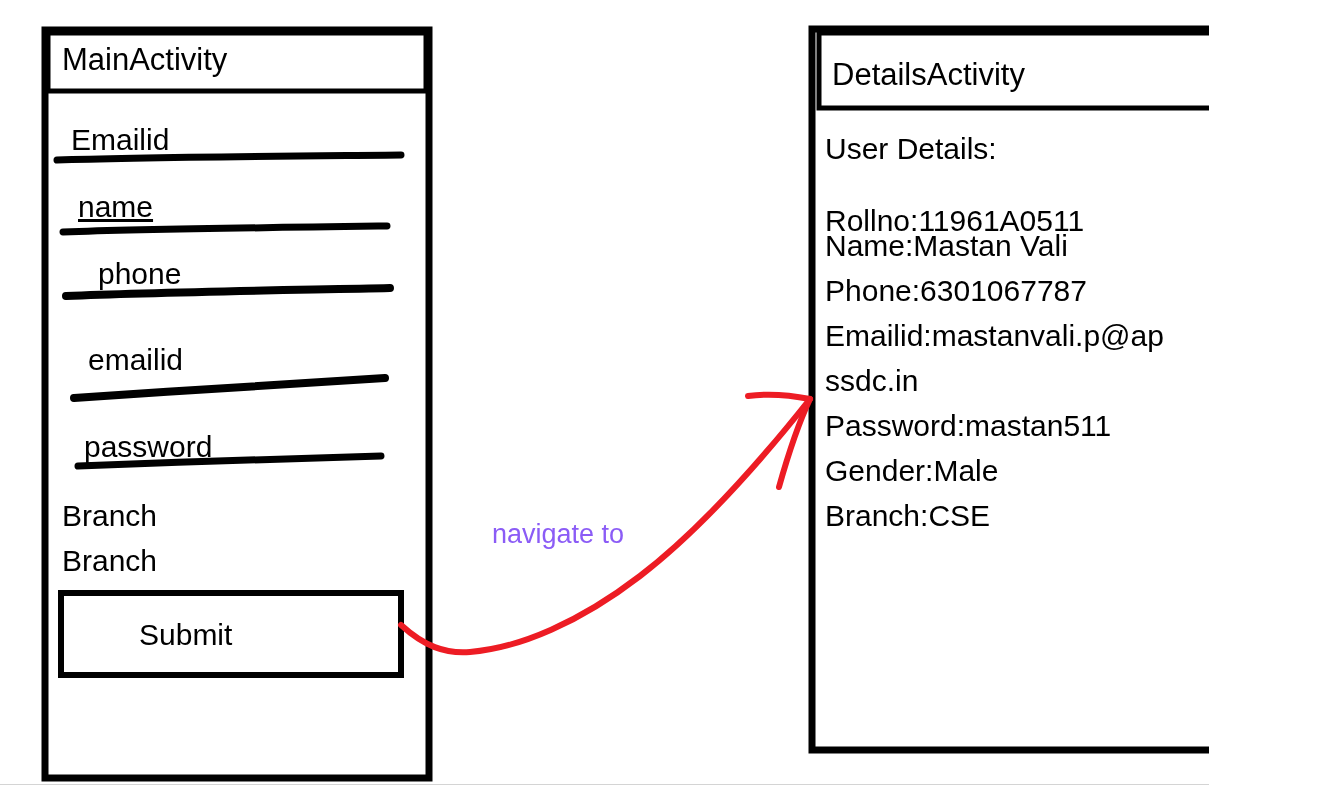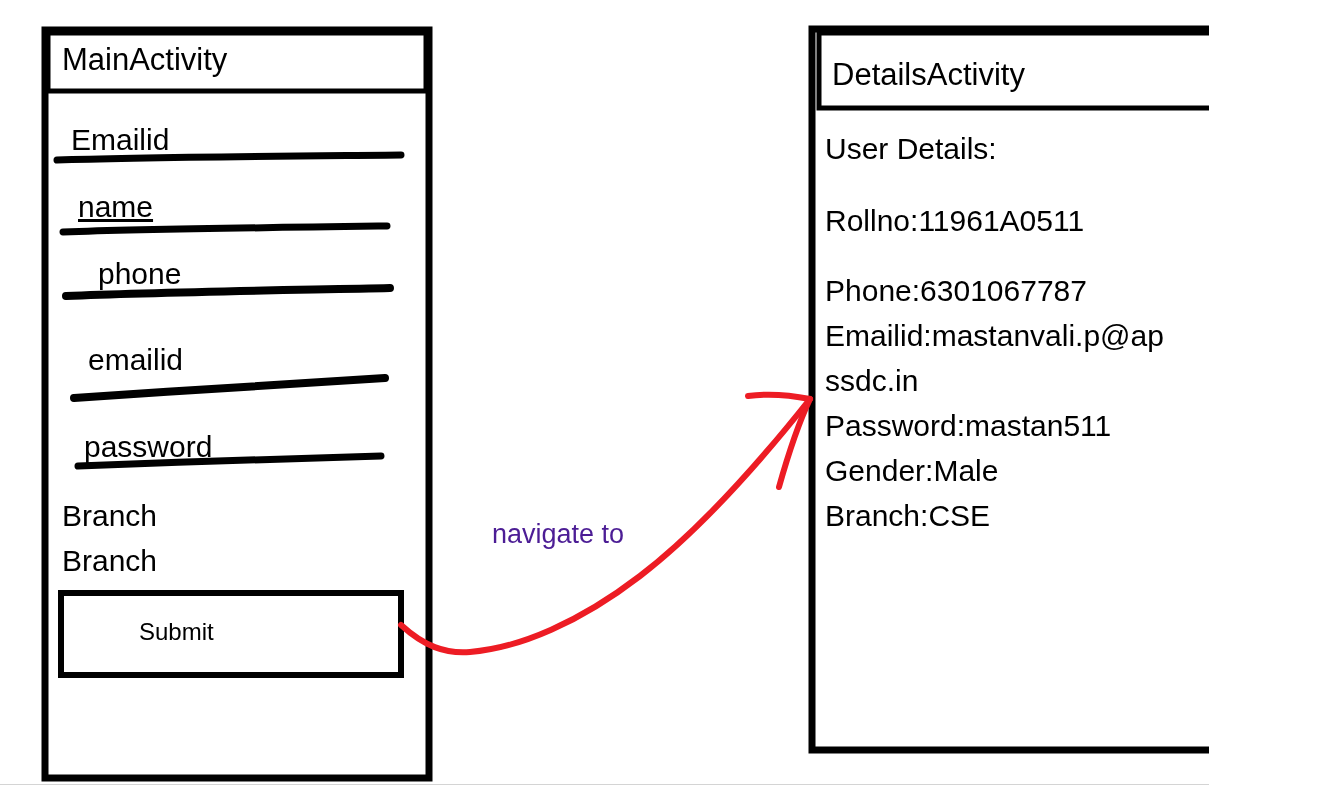--- a/index.html
+++ b/index.html
@@ -37,28 +37,28 @@
   .panel-title {
     font-size: 31px;
   }
   .field-label {
     font-size: 30px;
   }
   .plain-label {
     font-size: 30px;
   }
   .submit-label {
-    font-size: 24px;
+    font-size: 30px;
   }
   .detail-line {
     font-size: 30px;
   }
   .arrow-label {
     font-size: 27px;
-    color: #4c1d95;
+    color: #8b5cf6;
   }
   
   #page-rule {
     position: absolute;
     left: 0;
     top: 784px;
     width: 1321px;
     height: 1px;
     background: #d4d4d4;
   }
@@ -116,20 +116,21 @@
   <div class="txt plain-label" style="left:62px; top:546px;">Branch</div>
 
   <div class="txt submit-label" style="left:139px; top:620px;">Submit</div>
 
   <div class="txt panel-title" style="left:832px; top:59px;">DetailsActivity</div>
 
   <div class="txt detail-line" style="left:825px; top:134px;">User Details:</div>
 
   <div class="txt detail-line" style="left:825px; top:186px;margin-top:20px;">Rollno:11961A0511</div>
 
+  <div class="txt detail-line" style="left:825px; top:231px;">Name:Mastan Vali</div>
 
   <div class="txt detail-line" style="left:825px; top:276px;">Phone:6301067787</div>
 
   <div class="txt detail-line" style="left:825px; top:321px;">Emailid:mastanvali.p@ap</div>
 
   <div class="txt detail-line" style="left:825px; top:366px;">ssdc.in</div>
 
   <div class="txt detail-line" style="left:825px; top:411px;">Password:mastan511</div>
 
   <div class="txt detail-line" style="left:825px; top:456px;">Gender:Male</div>

